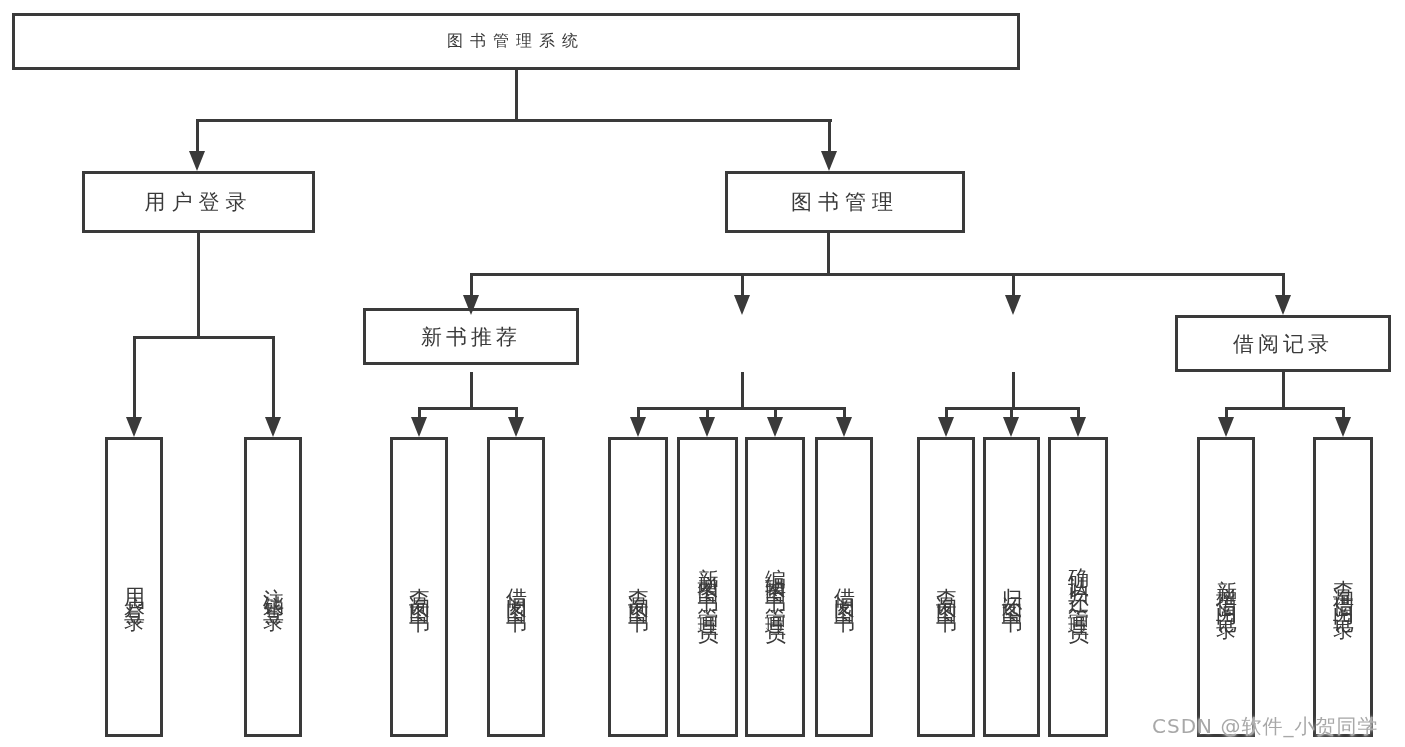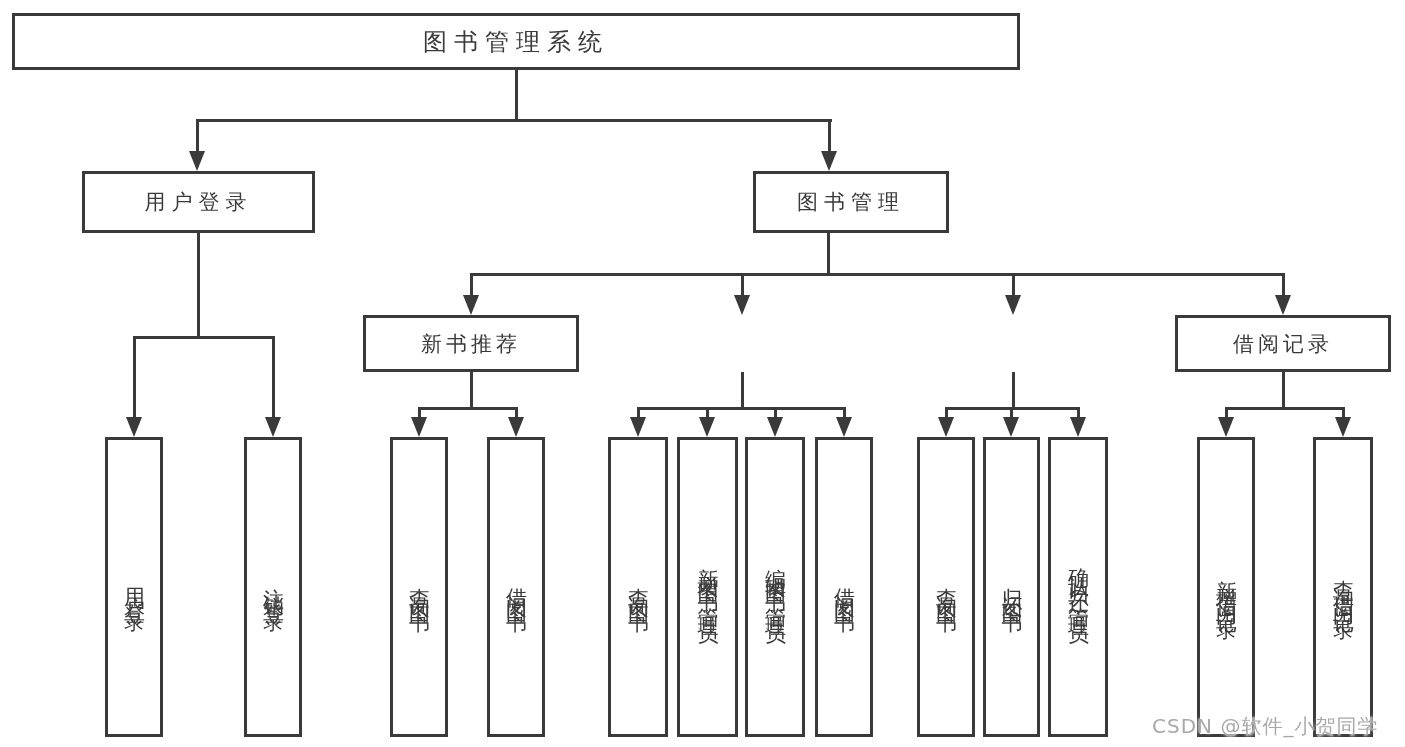--- a/index.html
+++ b/index.html
@@ -16,21 +16,21 @@
     color:var(--ink);
     overflow:hidden;
   }
   .box{
     position:absolute;
     border:3px solid var(--ink);
     background:#fff;
     display:flex;align-items:center;justify-content:center;
     text-align:center;
   }
-  .box.root span{font-size:24px;letter-spacing:7px;}
+  .box.root span{font-size:16px;letter-spacing:7px;}
   .box.lvl2 span{font-size:21px;letter-spacing:6px;}
   .box.lvl3 span{font-size:21px;letter-spacing:4px;}
   .leaf{
     position:absolute;
     border:3px solid var(--ink);
     background:#fff;
     display:flex;align-items:center;justify-content:center;
   }
   .leaf span{
     writing-mode:vertical-rl;
@@ -64,25 +64,25 @@
 
 <div id="canvas">
 
   <div class="box root" style="left:12px;top:13px;width:1008px;height:57px">
     <span>图书管理系统</span>
   </div>
 
   <div class="box lvl2" style="left:82px;top:171px;width:233px;height:62px">
     <span>用户登录</span>
   </div>
-  <div class="box lvl2" style="left:753px;top:171px;width:196px;height:62px">
+  <div class="box lvl2" style="left:725px;top:171px;width:240px;height:62px">
     <span>图书管理</span>
   </div>
 
-  <div class="box lvl3" style="left:363px;top:315px;width:216px;height:57px">
+  <div class="box lvl3" style="left:363px;top:308px;width:216px;height:57px">
     <span>新书推荐</span>
   </div>
   <div class="box lvl3" style="left:1175px;top:315px;width:216px;height:57px">
     <span>借阅记录</span>
   </div>
 
   <div class="leaf" style="left:105px;top:437px;width:58px;height:300px">
     <span>用户登录</span>
   </div>
   <div class="leaf" style="left:244px;top:437px;width:58px;height:300px">

